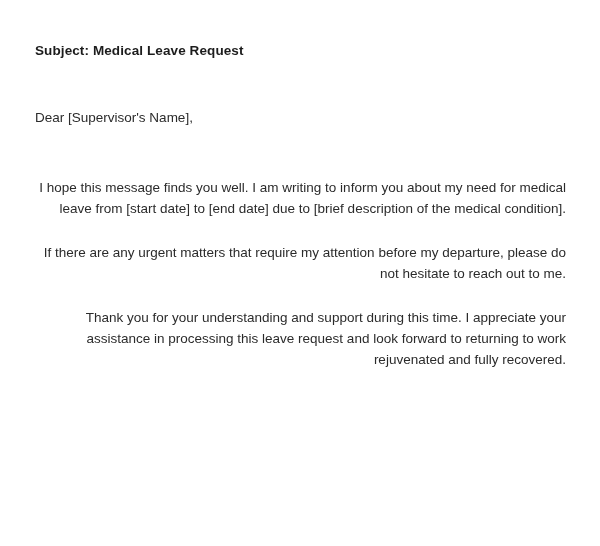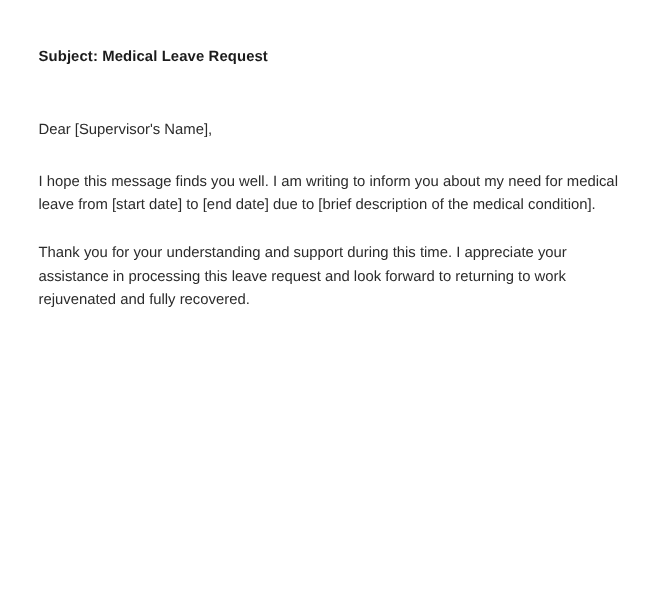--- a/index.html
+++ b/index.html
@@ -19,32 +19,33 @@
     font-size: 13.5px;
     line-height: 21px;
   }
   .subject {
     font-weight: bold;
     color: #1c1c1c;
     margin-bottom: 46px;
     letter-spacing: 0.1px;
   }
   .salutation {
-    margin-bottom: 26px;
+    margin-bottom: 49px;
   }
   .body-paragraph {
     margin-bottom: 23px;
-    text-align: left;
+    text-align: right;
     margin-top: 20px;
   }
 </style>
 </head>
 <body>
 
 <div class="page">
   <div class="subject">Subject: Medical Leave Request</div>
 
   <div class="salutation">Dear [Supervisor's Name],</div>
 
   <p class="body-paragraph">I hope this message finds you well. I am writing to inform you about my need for medical leave from [start date] to [end date] due to [brief description of the medical condition].</p>
+  <p class="body-paragraph">If there are any urgent matters that require my attention before my departure, please do not hesitate to reach out to me.</p>
   <p class="body-paragraph">Thank you for your understanding and support during this time. I appreciate your assistance in processing this leave request and look forward to returning to work rejuvenated and fully recovered.</p>
 
 </div>
 
 </body></html>

